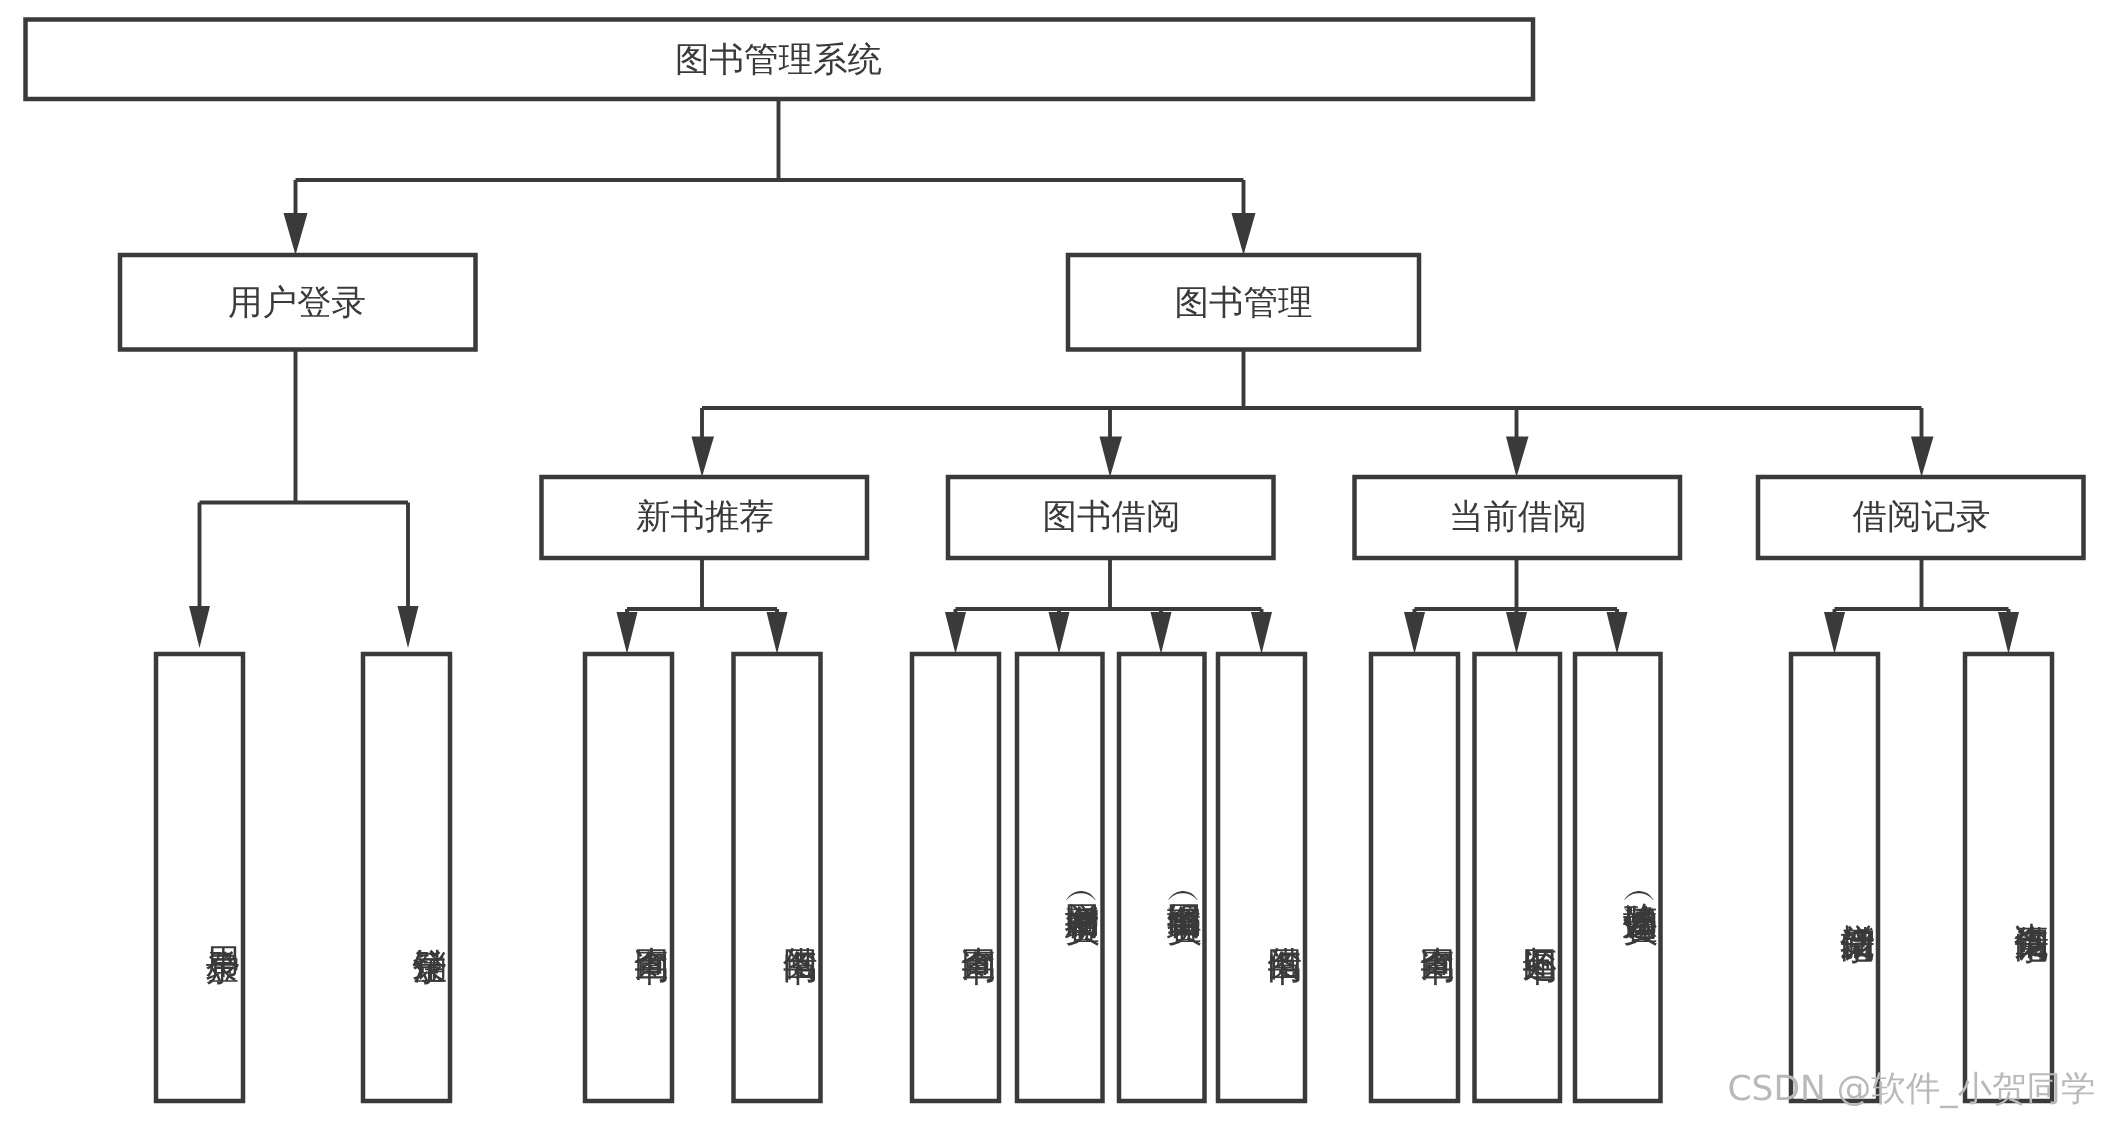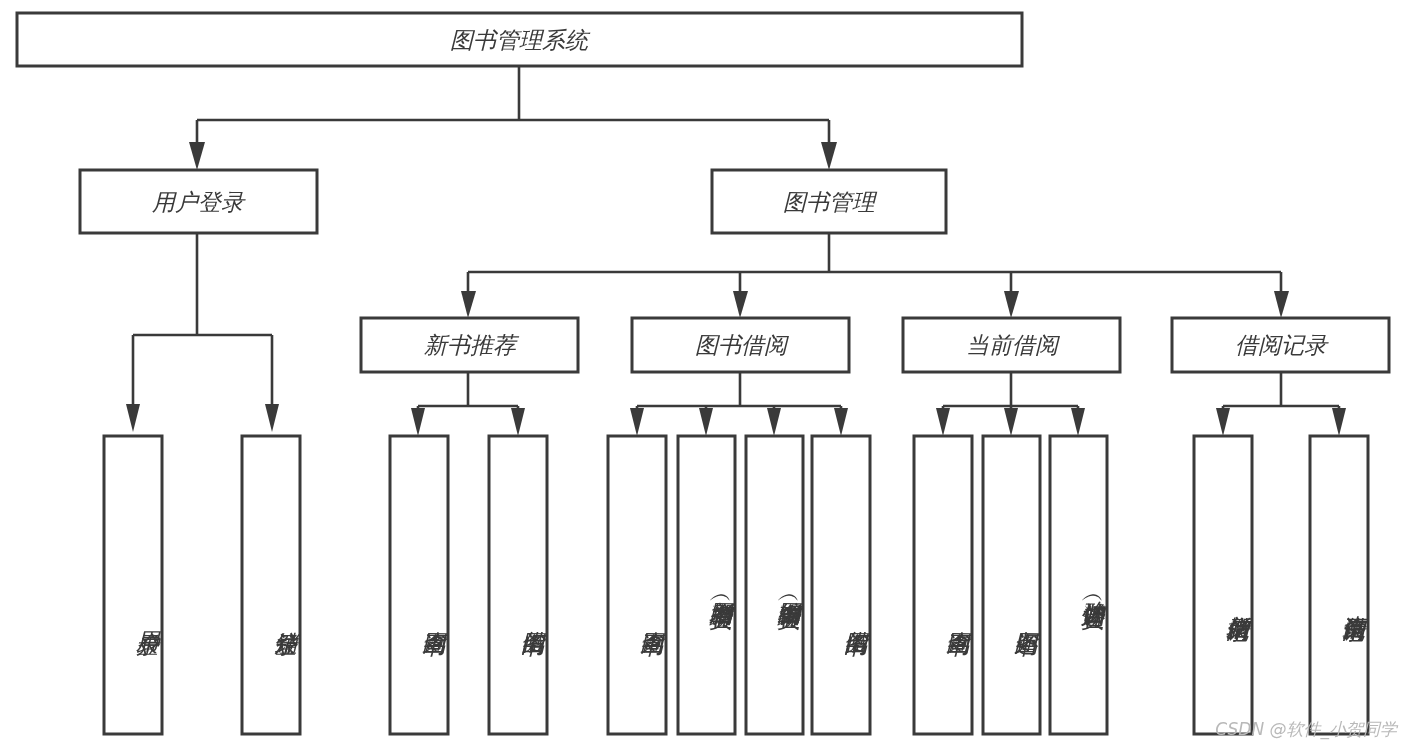--- a/index.html
+++ b/index.html
@@ -11,21 +11,20 @@
     width: 1405px;
     height: 747px;
     font-family: "DejaVu Sans", "Liberation Sans", sans-serif;
     overflow: hidden;
     position: relative;
   }
   #diagram-root {
     position: relative;
     width: 1405px;
     height: 747px;
-    font-style: italic;
   }
   svg.flow {
     position: absolute;
     top: 0;
     left: 0;
     width: 1405px;
     height: 747px;
   }
   .node-box {
     fill: #ffffff;
@@ -62,21 +61,21 @@
     align-items: flex-start;
     justify-content: center;
     white-space: nowrap;
     pointer-events: none;
   }
   .watermark {
     position: absolute;
     right: 8px;
     bottom: 6px;
     color: #b9b9b9;
-    font-size: 17px;
+    font-size: 23px;
     font-family: "DejaVu Sans", "Liberation Sans", sans-serif;
     white-space: nowrap;
   }
 </style>
 </head>
 <body>
 
 <div id="diagram-root">
 
   <svg class="flow" viewBox="0 0 1405 747" xmlns="http://www.w3.org/2000/svg">

